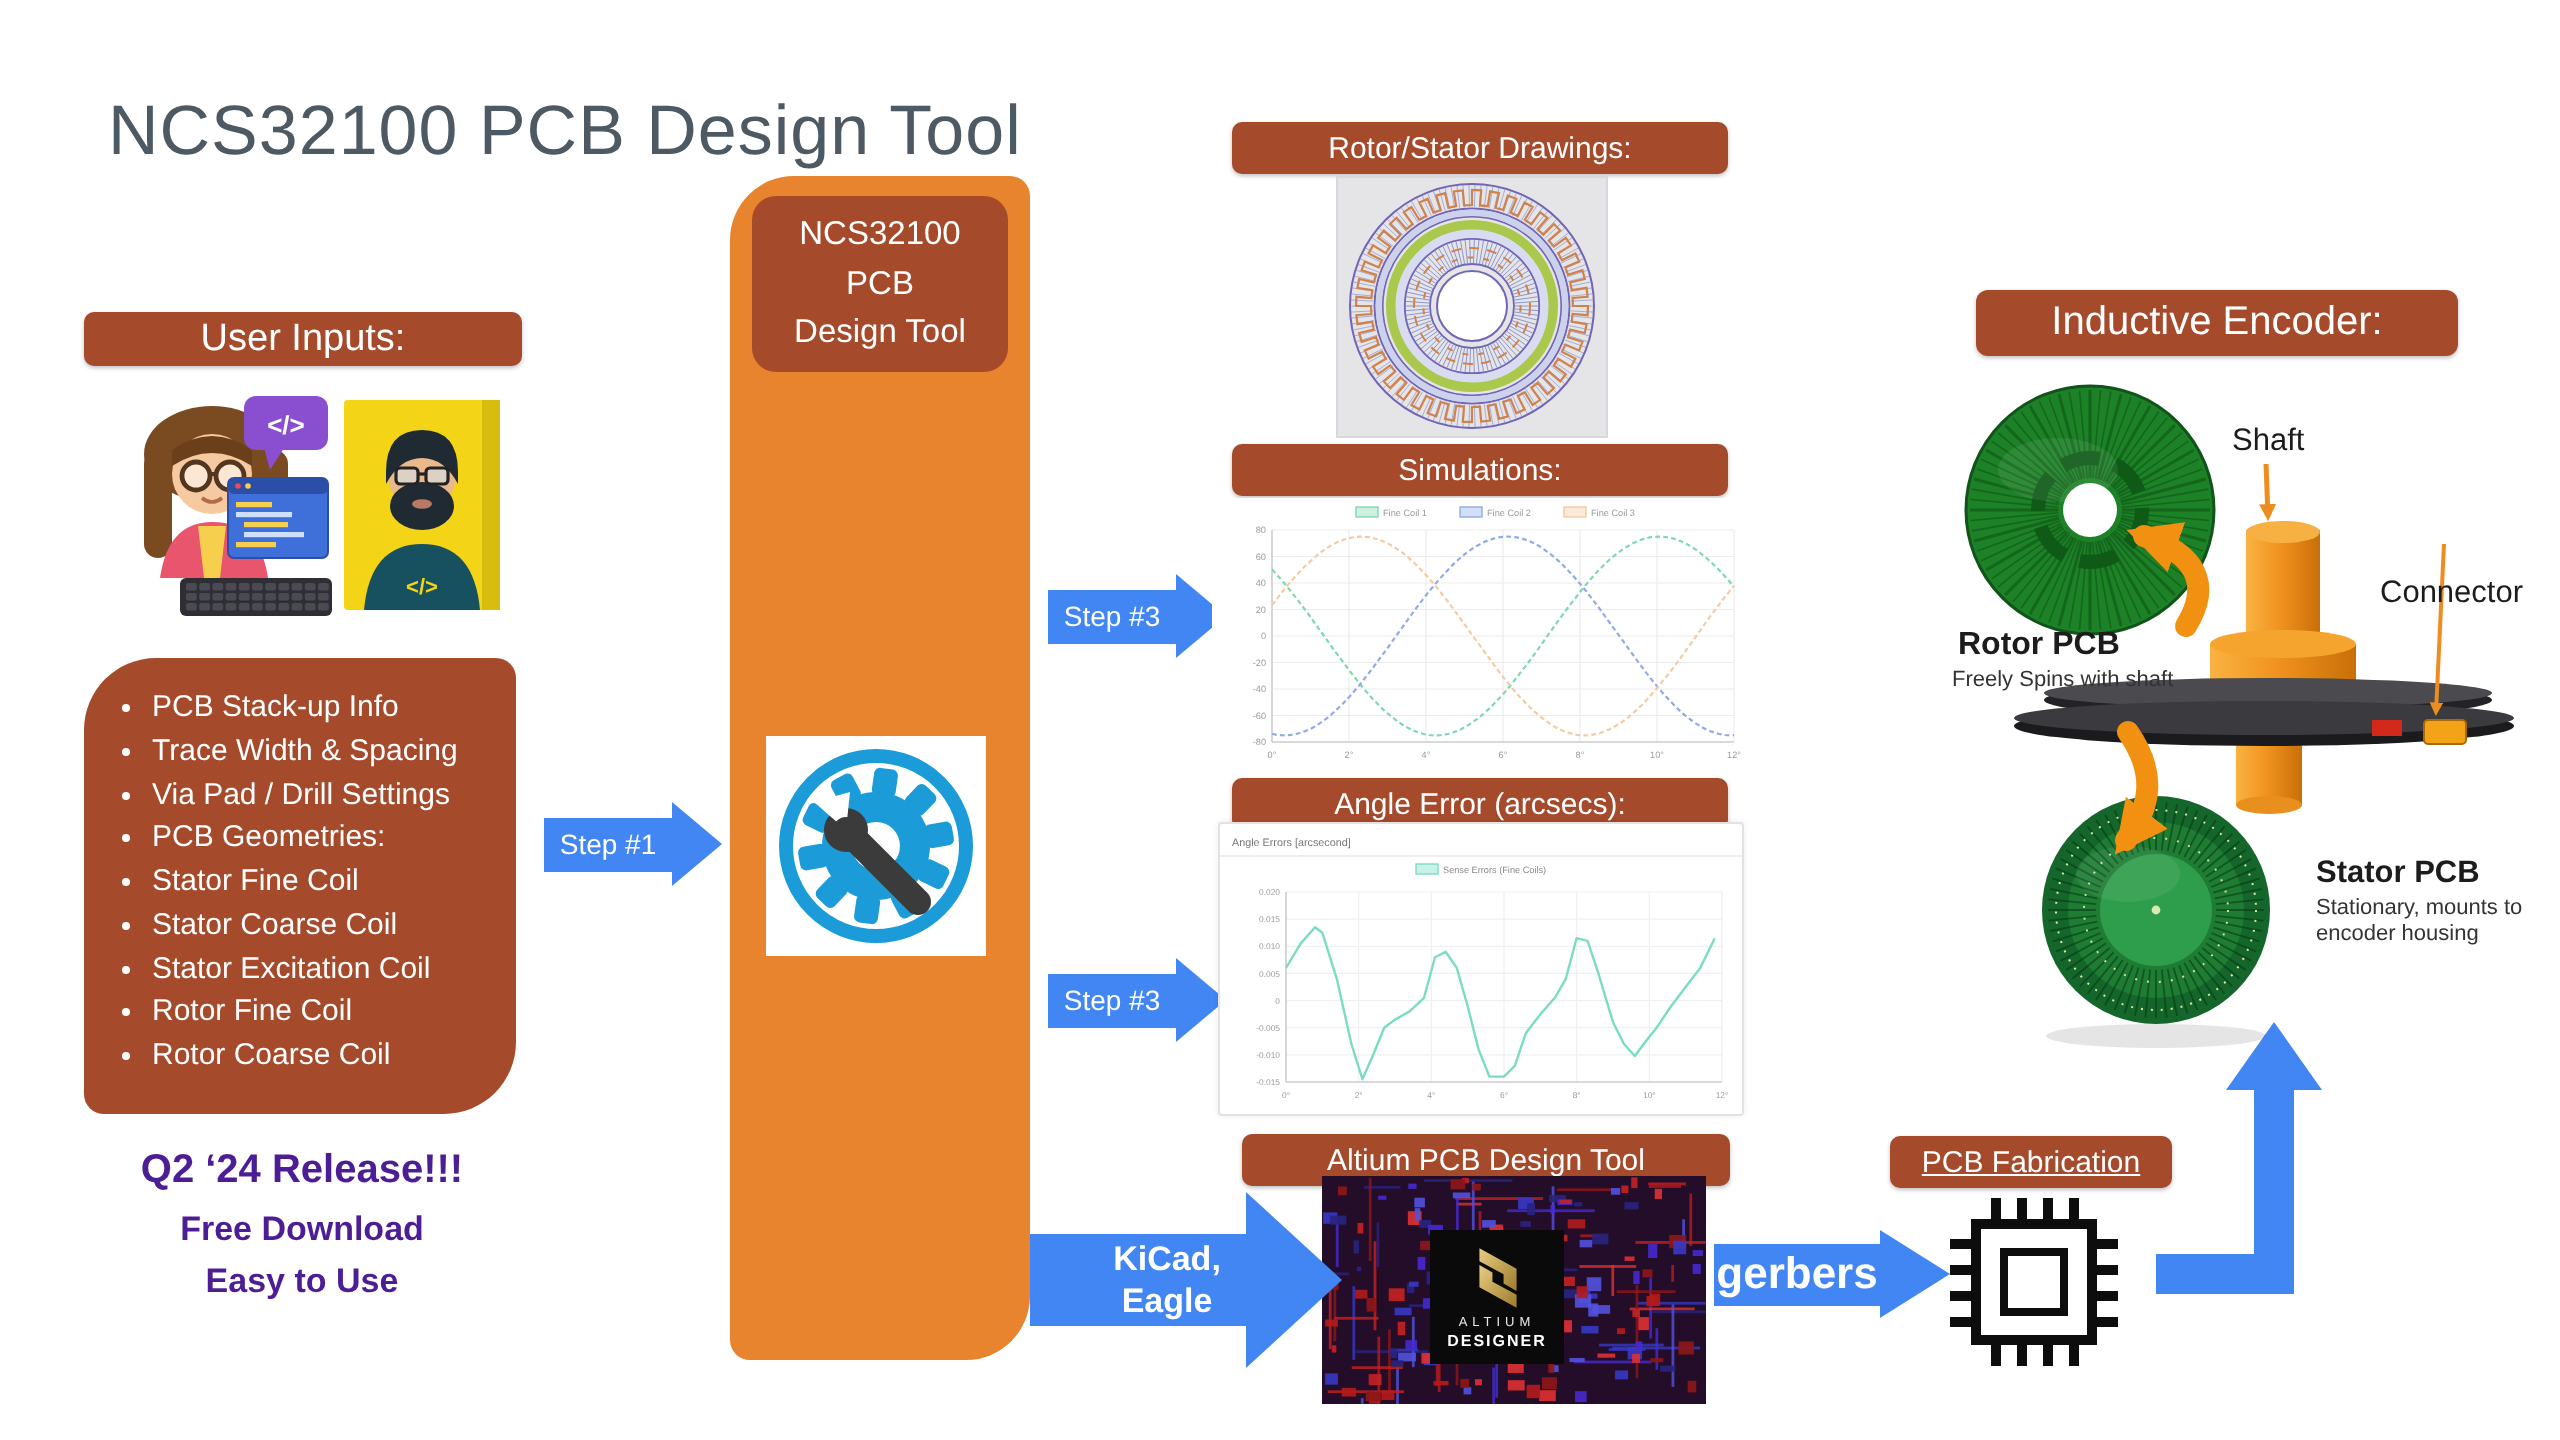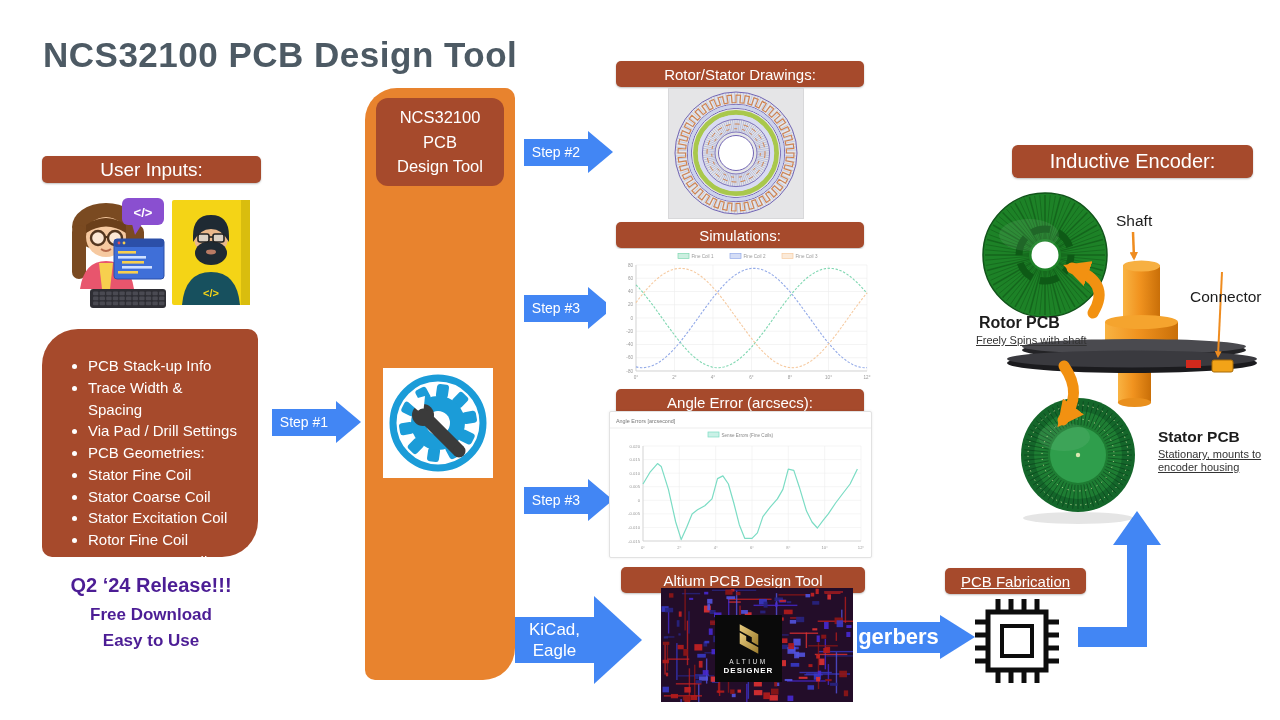--- a/index.html
+++ b/index.html
@@ -1,58 +1,58 @@
 <!DOCTYPE html>
 <html><head>
 <meta charset="utf-8">
 <style>
   html,body{margin:0;padding:0;background:#fff;}
   .slide{position:relative;width:1280px;height:720px;background:#fff;overflow:hidden;
          font-family:"Liberation Sans",sans-serif;}
   .abs{position:absolute;}
-  h1.title{position:absolute;left:42px;top:34px;margin:1px;font-size:35px;font-weight:bold;
+  h1.title{position:absolute;left:42px;top:34px;margin:12px;font-size:35px;font-weight:normal;
            color:#4d5a64;letter-spacing:.5px;}
   .bar{position:absolute;background:#a64a2c;color:#fff;display:flex;align-items:center;
        justify-content:center;border-radius:5px;font-size:15px;box-shadow:0 1px 2px rgba(0,0,0,.25);}
-  .bar.big{font-size:20px;border-radius:6px;margin-left:24px;}
+  .bar.big{font-size:20px;border-radius:6px;}
   .bar.ui{font-size:19px;}
   .bullet-box{position:absolute;left:42px;top:329px;width:216px;height:228px;background:#a64a2c;
               border-radius:36px 10px 36px 10px;padding:14px 8px 8px 14px;box-sizing:border-box;}
-  .bullet-box ul{margin:12px;padding-left:20px;color:#fff;font-size:15px;line-height:1.45;}
+  .bullet-box ul{margin:0;padding-left:20px;color:#fff;font-size:15px;line-height:1.45;}
   .release{position:absolute;left:42px;top:574px;width:218px;text-align:center;color:#4c1d95;font-weight:bold;}
   .release .r1{font-size:20px;margin-bottom:5px;}
   .release .r2{font-size:17px;line-height:1.5;}
   .tool-box{position:absolute;left:365px;top:88px;width:150px;height:592px;background:#e8832e;
             border-radius:32px 10px 32px 10px;}
   .tool-label{position:absolute;left:11px;top:10px;width:128px;height:88px;background:#a64a2c;
               border-radius:12px;color:#ffffff;font-size:16.5px;display:flex;flex-direction:column;
               align-items:center;justify-content:center;line-height:1.5;}
   .tool-tile{position:absolute;left:18px;top:280px;width:110px;height:110px;background:#fff;}
   .arrow{position:absolute;display:flex;align-items:center;}
   .arrow .shaft{background:#4286f4;color:#fff;display:flex;flex-direction:column;align-items:center;
                 justify-content:center;text-align:center;}
   .arrow .head{width:0;height:0;}
   .step .shaft{width:64px;height:27px;font-size:14px;}
   .step .head{border-top:21px solid transparent;border-bottom:21px solid transparent;border-left:25px solid #4286f4;}
-  .kicad .shaft{width:79px;height:46px;font-size:17px;font-weight:normal;line-height:1.25;}
+  .kicad .shaft{width:79px;height:46px;font-size:17px;font-weight:bold;line-height:1.25;padding-left:29px;}
   .kicad .head{border-top:44px solid transparent;border-bottom:44px solid transparent;border-left:48px solid #4286f4;}
   .gerb .shaft{width:83px;height:31px;font-size:22px;font-weight:bold;}
   .gerb .head{border-top:22px solid transparent;border-bottom:22px solid transparent;border-left:35px solid #4286f4;}
   .coil-panel{position:absolute;left:668px;top:88px;width:136px;height:131px;background:#e5e5e7;border:1px solid #d8d8da;box-sizing:border-box;}
   .sims-panel{position:absolute;left:606px;top:249px;width:268px;height:136px;background:#fff;}
   .angle-panel{position:absolute;left:609px;top:411px;width:263px;height:147px;background:#fff;
                border:1px solid #e2e2e2;border-radius:2px;box-shadow:0 0 3px rgba(0,0,0,.08);box-sizing:border-box;}
   .pcb-panel{position:absolute;left:661px;top:588px;width:192px;height:114px;overflow:hidden;background:#150b2a;}
   .altium-tile{position:absolute;left:54px;top:27px;width:67px;height:67px;background:#0a0a0a;
                display:flex;flex-direction:column;align-items:center;justify-content:center;}
   .altium-tile .t1{color:#e8e8e8;font-size:6.5px;letter-spacing:2.5px;margin-top:3px;}
   .altium-tile .t2{color:#fff;font-size:8px;font-weight:bold;letter-spacing:1px;margin-top:1px;}
   .lbl{position:absolute;color:#1c1c1c;}
   .lbl.b{font-weight:bold;}
-  .lbl.sub{font-size:11px;color:#333;font-weight:normal;line-height:1.2;text-decoration:underline;}
+  .lbl.sub{font-size:11px;color:#333;font-weight:normal;line-height:1.2;}
 </style>
 </head>
 <body>
 
 <div class="slide">
 
   <h1 class="title">NCS32100 PCB Design Tool</h1>
 
   <div class="bar ui" style="left:42px;top:156px;width:219px;height:27px;">User Inputs:</div>
 
@@ -178,24 +178,20 @@
           <circle cx="40" cy="47" r="11" fill="#3b3b3b"></circle>
           <polygon points="40,47 24,33 42,28" fill="#fff"></polygon>
           <line x1="40" y1="47" x2="76" y2="83" stroke="#3b3b3b" stroke-width="13" stroke-linecap="round"></line>
           <circle cx="76" cy="83" r="6" fill="#3b3b3b"></circle>
         </svg>
     </div>
   </div>
 
   <div class="arrow step" style="left:272px;top:401px;">
     <div class="shaft">Step #1</div>
-    <div class="head"></div>
-  </div>
-  <div class="arrow step" style="left:524px;top:131px;">
-    <div class="shaft">Step #2</div>
     <div class="head"></div>
   </div>
   <div class="arrow step" style="left:524px;top:287px;">
     <div class="shaft">Step #3</div>
     <div class="head"></div>
   </div>
   <div class="arrow step" style="left:524px;top:479px;">
     <div class="shaft">Step #3</div>
     <div class="head"></div>
   </div>

